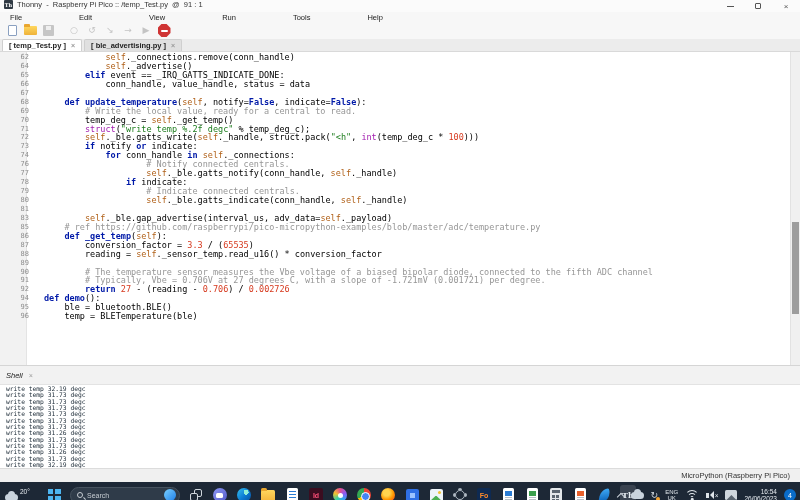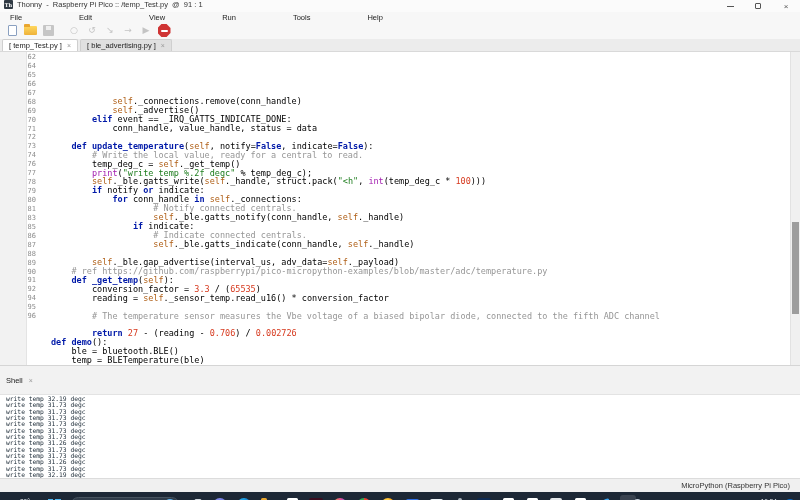--- a/index.html
+++ b/index.html
@@ -27,45 +27,45 @@
   .ic-open { width:13px; height:9px; background:linear-gradient(#ffd75e,#eeb23a); border-radius:1px; position:relative; }
   .ic-open::before { content:""; position:absolute; top:-2px; left:0; width:6px; height:3px; background:#e9a62f; border-radius:1px 1px 0 0; }
   .ic-save { width:11px; height:11px; background:#c6c6c6; border-radius:1px; position:relative; }
   .ic-save::before { content:""; position:absolute; top:1px; left:3px; right:3px; height:4px; background:#efefef; }
   .gbtn { font-family:"DejaVu Sans", sans-serif; font-size:9px; color:#c4c4c4; line-height:1; }
   .gap-l { margin-left:8px; }
   .ic-stop { width:13px; height:13px; background:#cf3434; clip-path:polygon(30% 0,70% 0,100% 30%,100% 70%,70% 100%,30% 100%,0 70%,0 30%); position:relative; }
   .ic-stop::after { content:""; position:absolute; left:3px; right:3px; top:5.5px; height:2px; background:#fff; border-radius:1px; }
 
   
-  .tabbar { height:13px; background:#ececec; display:flex; align-items:flex-end; padding-left:2px; flex:none; border-bottom:1px solid #d9d9d9; }
+  .tabbar { height:13px; background:#ececec; display:flex; align-items:flex-end; padding-left:2px; flex:none; border-bottom:1px solid #d9d9d9;font-weight:bold; }
   .tab { height:12px; display:flex; align-items:center; padding:0 6px; font-size:7.5px; color:#222; background:#e0e0e0; border:1px solid #cfcfcf; border-bottom:none; margin-right:2px; border-radius:2px 2px 0 0; }
   .tab.active { background:#fff; }
   .tab .close { color:#999; font-size:7px; margin-left:5px; }
 
   
   .editor { height:313px; background:#fff; position:relative; overflow:hidden; flex:none; }
   .gutter-bg { position:absolute; left:0; top:0; bottom:0; width:27px; background:#f2f2f2; border-right:1px solid #e4e4e4; }
-  .code-rows { position:absolute; left:16px; top:1px; right:10px; }
+  .code-rows { position:absolute; left:9px; top:1px; right:10px; }
   .crow { height:8.94px; display:flex; }
   .ln { width:27px; flex:none; text-align:right; padding-right:7px; font:7px "DejaVu Sans Mono", monospace; color:#8c8c8c; line-height:8.94px; }
-  .ct { white-space:pre; font:8.5px "DejaVu Sans Mono", monospace; line-height:8.94px; padding-left:8px;margin-top:44px; }
+  .ct { white-space:pre; font:8.5px "DejaVu Sans Mono", monospace; line-height:8.94px; padding-left:8px; }
   .tp { color:#000; }
   .tk { color:#0019a8; font-weight:bold; }
   .td { color:#0019a8; font-weight:bold; }
   .tb { color:#a21caf; }
   .ts { color:#1d7d1d; }
   .tn { color:#d6391e; }
   .tc { color:#969696; }
   .to { color:#b06018; }
   .vscroll { position:absolute; right:0; top:0; bottom:0; width:10px; background:#f0f0f0; border-left:1px solid #e2e2e2; }
   .vthumb { position:absolute; left:1px; right:1px; top:170px; height:92px; background:#9d9d9d; }
 
   
-  .shellbar { height:30px; background:#f2f2f2; border-top:1px solid #d5d5d5; border-bottom:1px solid #e3e3e3; display:flex; align-items:center; padding-left:6px; flex:none; }
+  .shellbar { height:20px; background:#f2f2f2; border-top:1px solid #d5d5d5; border-bottom:1px solid #e3e3e3; display:flex; align-items:center; padding-left:6px; flex:none;font-style:italic; }
   .shellbar .stitle { font-size:7.5px; color:#222; }
   .shellbar .close { color:#999; font-size:7px; margin-left:6px; }
   .shell { height:83px; background:#fff; padding:1px 0 0 6px; flex:none; overflow:hidden; }
   .srow { font:6.3px "DejaVu Sans Mono", monospace; line-height:6.35px; color:#22303c; white-space:pre; }
 
   
   .statusbar { height:14px; background:#f0f0f0; border-top:1px solid #dcdcdc; display:flex; align-items:center; justify-content:flex-end; padding-right:10px; flex:none; }
   .statusbar .backend { font-size:7.5px; color:#333; }
 
   
@@ -242,21 +242,21 @@
         <div class="crow">
           <span class="ln">69</span>
           <span class="ct"><span class="tc">        # Write the local value, ready for a central to read.</span></span>
         </div>
         <div class="crow">
           <span class="ln">70</span>
           <span class="ct"><span class="tp">        temp_deg_c = </span><span class="to">self</span><span class="tp">._get_temp()</span></span>
         </div>
         <div class="crow">
           <span class="ln">71</span>
-          <span class="ct"><span class="tp">        </span><span class="tb">print</span><span class="tp">(</span><span class="ts">"write temp %.2f degc"</span><span class="tp"> % temp_deg_c);</span></span>
+          <span class="ct"><span class="tp">        </span><span class="tb">struct</span><span class="tp">(</span><span class="ts">"write temp %.2f degc"</span><span class="tp"> % temp_deg_c);</span></span>
         </div>
         <div class="crow">
           <span class="ln">72</span>
           <span class="ct"><span class="tp">        </span><span class="to">self</span><span class="tp">._ble.gatts_write(</span><span class="to">self</span><span class="tp">._handle, struct.pack(</span><span class="ts">"&lt;h"</span><span class="tp">, </span><span class="tb">int</span><span class="tp">(temp_deg_c * </span><span class="tn">100</span><span class="tp">)))</span></span>
         </div>
         <div class="crow">
           <span class="ln">73</span>
           <span class="ct"><span class="tp">        </span><span class="tk">if</span><span class="tp"> notify </span><span class="tk">or</span><span class="tp"> indicate:</span></span>
         </div>
         <div class="crow">
@@ -310,20 +310,21 @@
         <div class="crow">
           <span class="ln">89</span>
           <span class="ct"></span>
         </div>
         <div class="crow">
           <span class="ln">90</span>
           <span class="ct"><span class="tc">        # The temperature sensor measures the Vbe voltage of a biased bipolar diode, connected to the fifth ADC channel</span></span>
         </div>
         <div class="crow">
           <span class="ln">91</span>
+          <span class="ct"><span class="tc">        # Typically, Vbe = 0.706V at 27 degrees C, with a slope of -1.721mV (0.001721) per degree.</span></span>
         </div>
         <div class="crow">
           <span class="ln">92</span>
           <span class="ct"><span class="tp">        </span><span class="tk">return</span><span class="tp"> </span><span class="tn">27</span><span class="tp"> - (reading - </span><span class="tn">0.706</span><span class="tp">) / </span><span class="tn">0.002726</span></span>
         </div>
         <div class="crow">
           <span class="ln">94</span>
           <span class="ct"><span class="tk">def</span><span class="tp"> </span><span class="td">demo</span><span class="tp">():</span></span>
         </div>
         <div class="crow">

